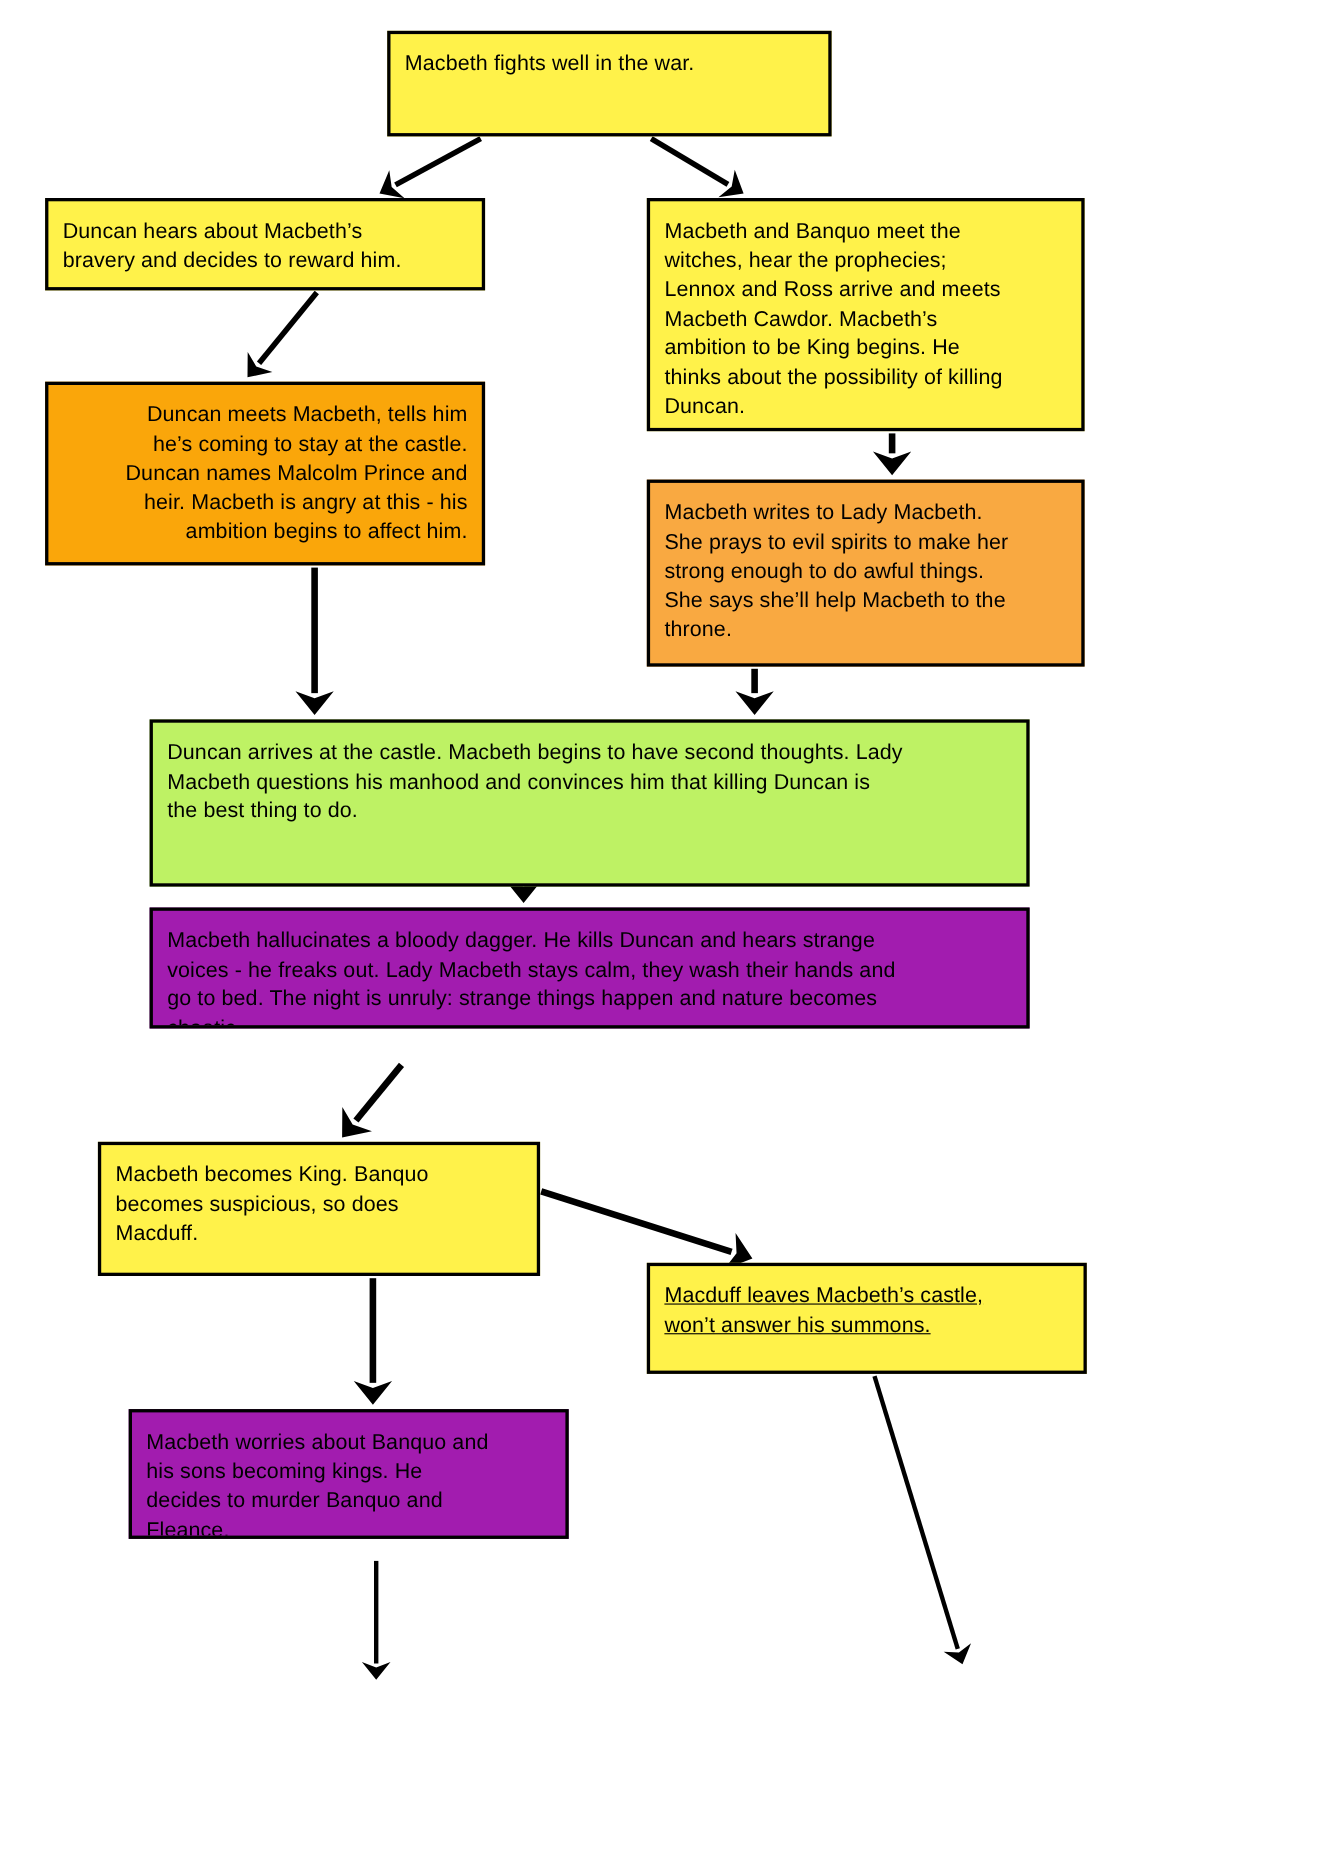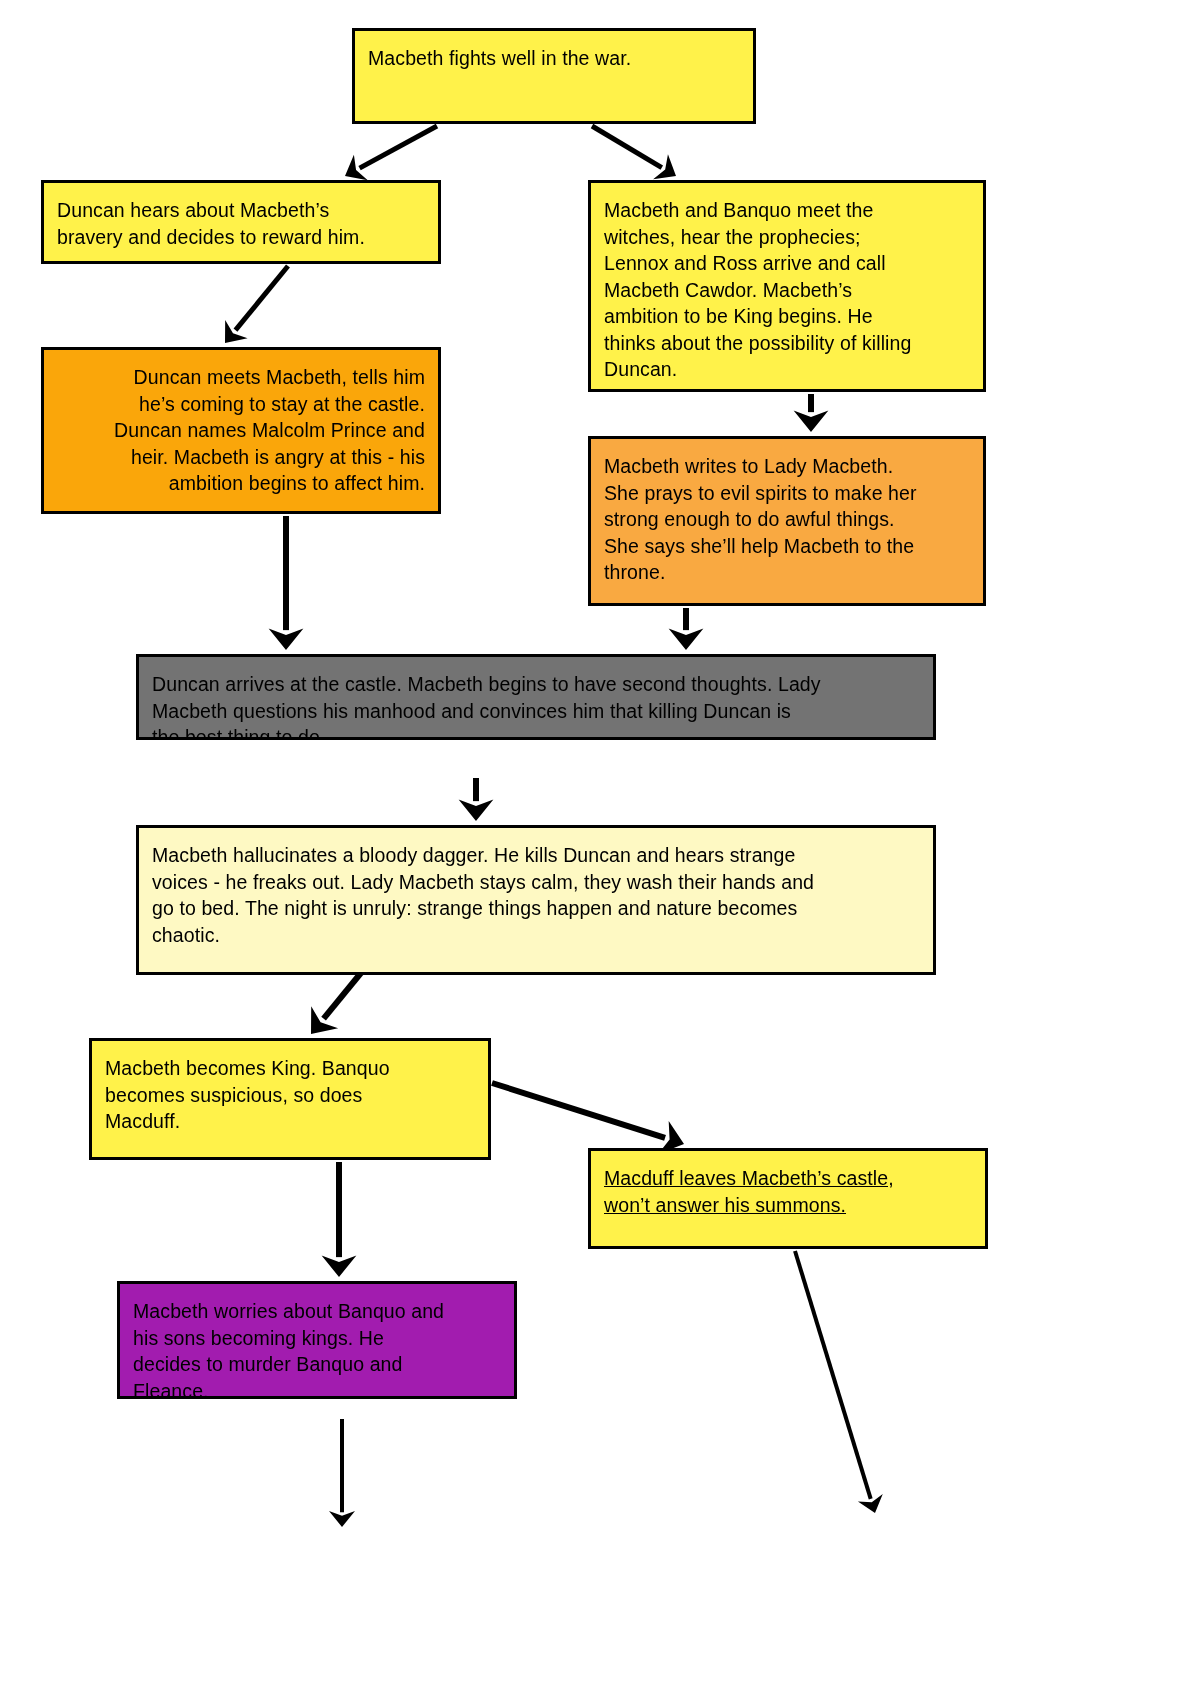--- a/index.html
+++ b/index.html
@@ -94,39 +94,39 @@
         <polygon points="875,1513 857.8941642796347,1501.4938979533522 871.7292298750646,1502.2882278408365 882.7607782205498,1493.901038734752" fill="#000000"></polygon>
       </g>
     </svg>
 
   <div id="node-layer">
       <div class="node" style="left: 352px; top: 28px; width: 404px; height: 96px; background: rgb(255, 242, 74); border-color: rgb(0, 0, 0);">Macbeth fights well in the war.</div>
       <div class="node" style="left: 41px; top: 180px; width: 400px; height: 84px; background: rgb(255, 242, 74); border-color: rgb(0, 0, 0);">Duncan hears about Macbeth’s
 bravery and decides to reward him.</div>
       <div class="node" style="left: 588px; top: 180px; width: 398px; height: 212px; background: rgb(255, 242, 74); border-color: rgb(0, 0, 0);">Macbeth and Banquo meet the
 witches, hear the prophecies;
-Lennox and Ross arrive and call
+Lennox and Ross arrive and meets
 Macbeth Cawdor. Macbeth’s
 ambition to be King begins. He
 thinks about the possibility of killing
 Duncan.</div>
       <div class="node" style="left: 41px; top: 347px; width: 400px; height: 167px; background: rgb(250, 166, 10); border-color: rgb(0, 0, 0); text-align: right;">Duncan meets Macbeth, tells him
 he’s coming to stay at the castle.
 Duncan names Malcolm Prince and
 heir. Macbeth is angry at this - his
 ambition begins to affect him.</div>
       <div class="node" style="left: 588px; top: 436px; width: 398px; height: 170px; background: rgb(249, 169, 65); border-color: rgb(0, 0, 0);">Macbeth writes to Lady Macbeth.
 She prays to evil spirits to make her
 strong enough to do awful things.
 She says she’ll help Macbeth to the
 throne.</div>
-      <div class="node" style="left: 136px; top: 654px; width: 800px; height: 86px; background: #737373; border-color: rgb(0, 0, 0);">Duncan arrives at the castle. Macbeth begins to have second thoughts. Lady
+      <div class="node" style="left: 136px; top: 654px; width: 800px; height: 152px; background: #bef264; border-color: rgb(0, 0, 0);">Duncan arrives at the castle. Macbeth begins to have second thoughts. Lady
 Macbeth questions his manhood and convinces him that killing Duncan is
 the best thing to do.</div>
-      <div class="node" style="left: 136px; top: 825px; width: 800px; height: 150px; background: #fef9c3; border-color: rgb(0, 0, 0);">Macbeth hallucinates a bloody dagger. He kills Duncan and hears strange
+      <div class="node" style="left: 136px; top: 825px; width: 800px; height: 110px; background: #a21caf; border-color: rgb(0, 0, 0);">Macbeth hallucinates a bloody dagger. He kills Duncan and hears strange
 voices - he freaks out. Lady Macbeth stays calm, they wash their hands and
 go to bed. The night is unruly: strange things happen and nature becomes
 chaotic.</div>
       <div class="node" style="left: 89px; top: 1038px; width: 402px; height: 122px; background: rgb(255, 242, 74); border-color: rgb(0, 0, 0);">Macbeth becomes King. Banquo
 becomes suspicious, so does
 Macduff.</div>
       <div class="node" style="left: 588px; top: 1148px; width: 400px; height: 101px; background: rgb(255, 242, 74); border-color: rgb(0, 0, 0); text-decoration: underline;">Macduff leaves Macbeth’s castle,
 won’t answer his summons.</div>
       <div class="node" style="left: 117px; top: 1281px; width: 400px; height: 118px; background: #a21caf; border-color: rgb(0, 0, 0);">Macbeth worries about Banquo and
 his sons becoming kings. He

